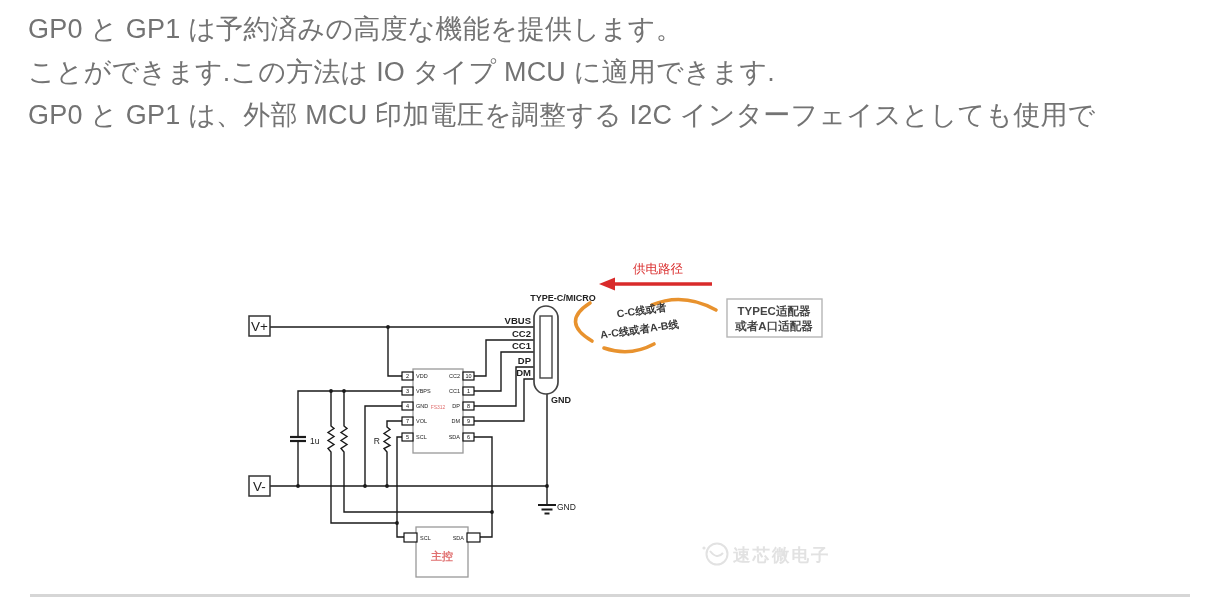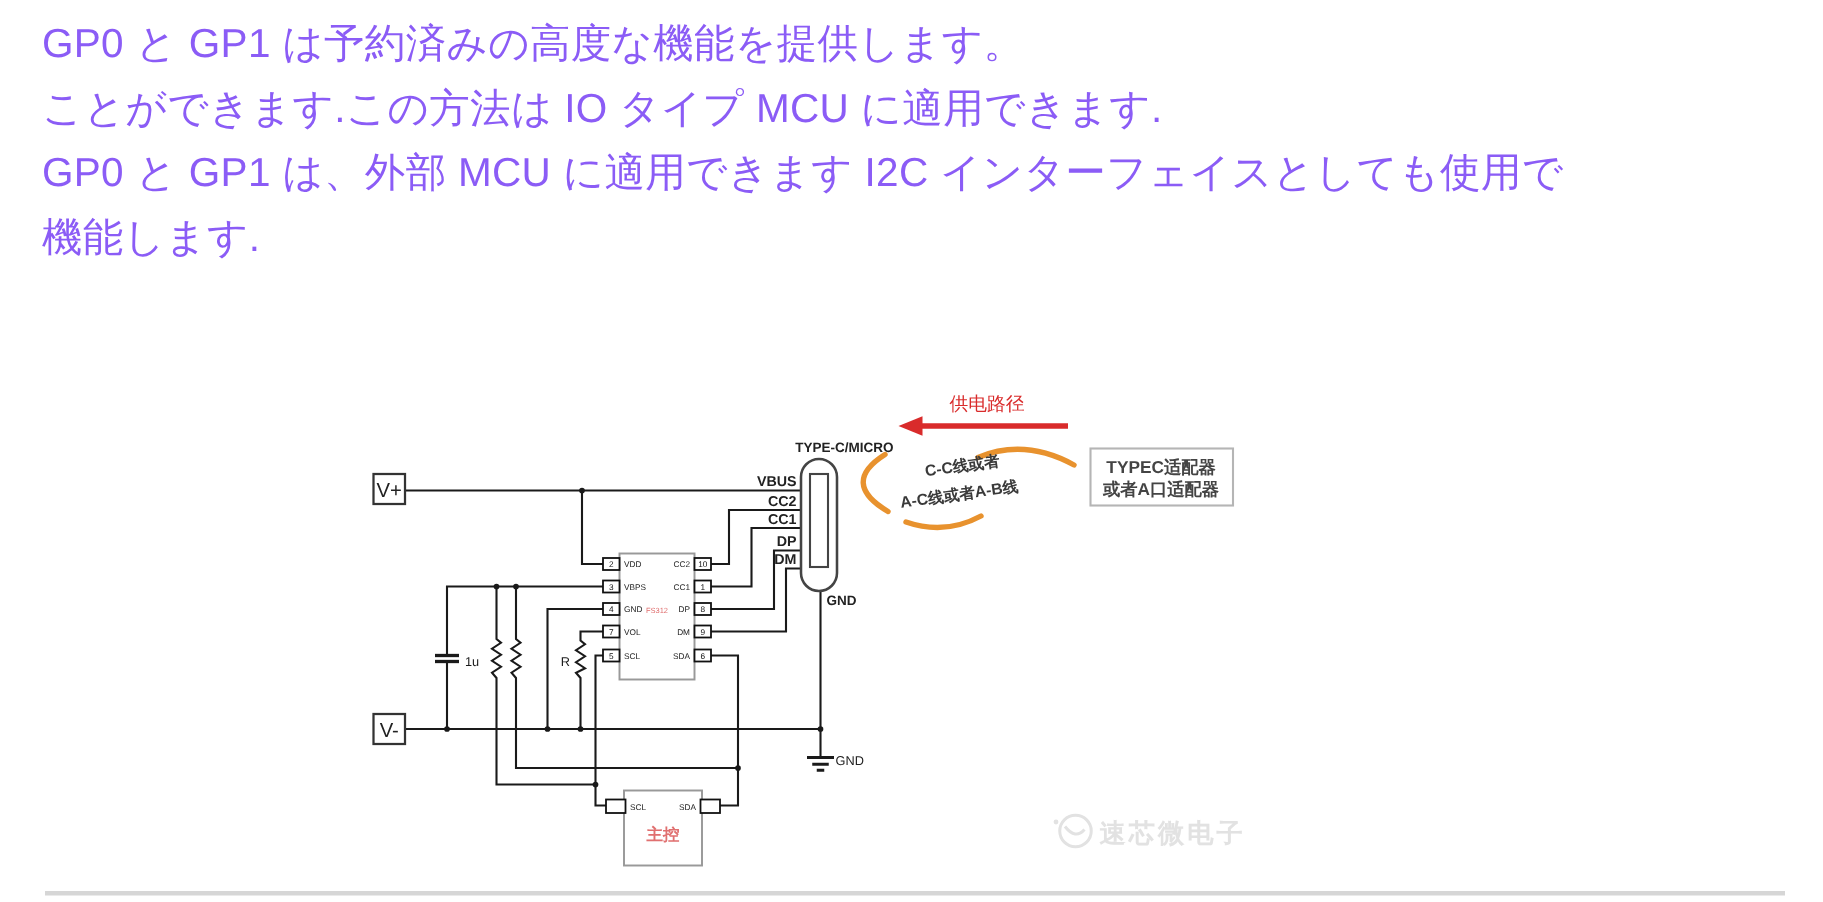--- a/index.html
+++ b/index.html
@@ -2,37 +2,36 @@
 <html><head>
 <meta charset="utf-8">
 <style>
   html,body{margin:0;padding:0;background:#fff;}
   .page{
     position:relative;width:1215px;height:601px;background:#ffffff;overflow:hidden;
     font-family:"Liberation Sans","DejaVu Sans",sans-serif;
   }
   .text-block{
     position:absolute;left:28px;top:8px;width:1060px;
-    font-size:27px;line-height:43px;color:#8b5cf6;letter-spacing:0.2px;
+    font-size:27px;line-height:43px;color:#737373;letter-spacing:0.2px;
   }
   .text-block div{white-space:nowrap;}
   .schematic{position:absolute;left:0;top:0;}
   .bottom-rule{position:absolute;left:30px;top:594px;width:1160px;height:3px;background:#d6d6d6;}
   svg text{font-family:"Liberation Sans","DejaVu Sans",sans-serif;}
 </style>
 </head>
 <body>
 
 <div class="page">
 
   <div class="text-block">
     <div>GP0 と GP1 は予約済みの高度な機能を提供します。</div>
     <div>ことができます.この方法は IO タイプ MCU に適用できます.</div>
-    <div>GP0 と GP1 は、外部 MCU に適用できます I2C インターフェイスとしても使用で</div>
-    <div>機能します.</div>
+    <div>GP0 と GP1 は、外部 MCU 印加電圧を調整する I2C インターフェイスとしても使用で</div>
   </div>
 
   <svg class="schematic" width="1215" height="601" viewBox="0 0 1215 601">
 
     <g>
       <text x="658" y="273" text-anchor="middle" font-size="12.5" fill="#d92b2b">供电路径</text>
       <g>
         <line x1="612" y1="284" x2="712" y2="284" stroke="#d92b2b" stroke-width="3.6"></line>
         <polygon points="599,284 615,277.5 615,290.5" fill="#d92b2b"></polygon>
       </g>

